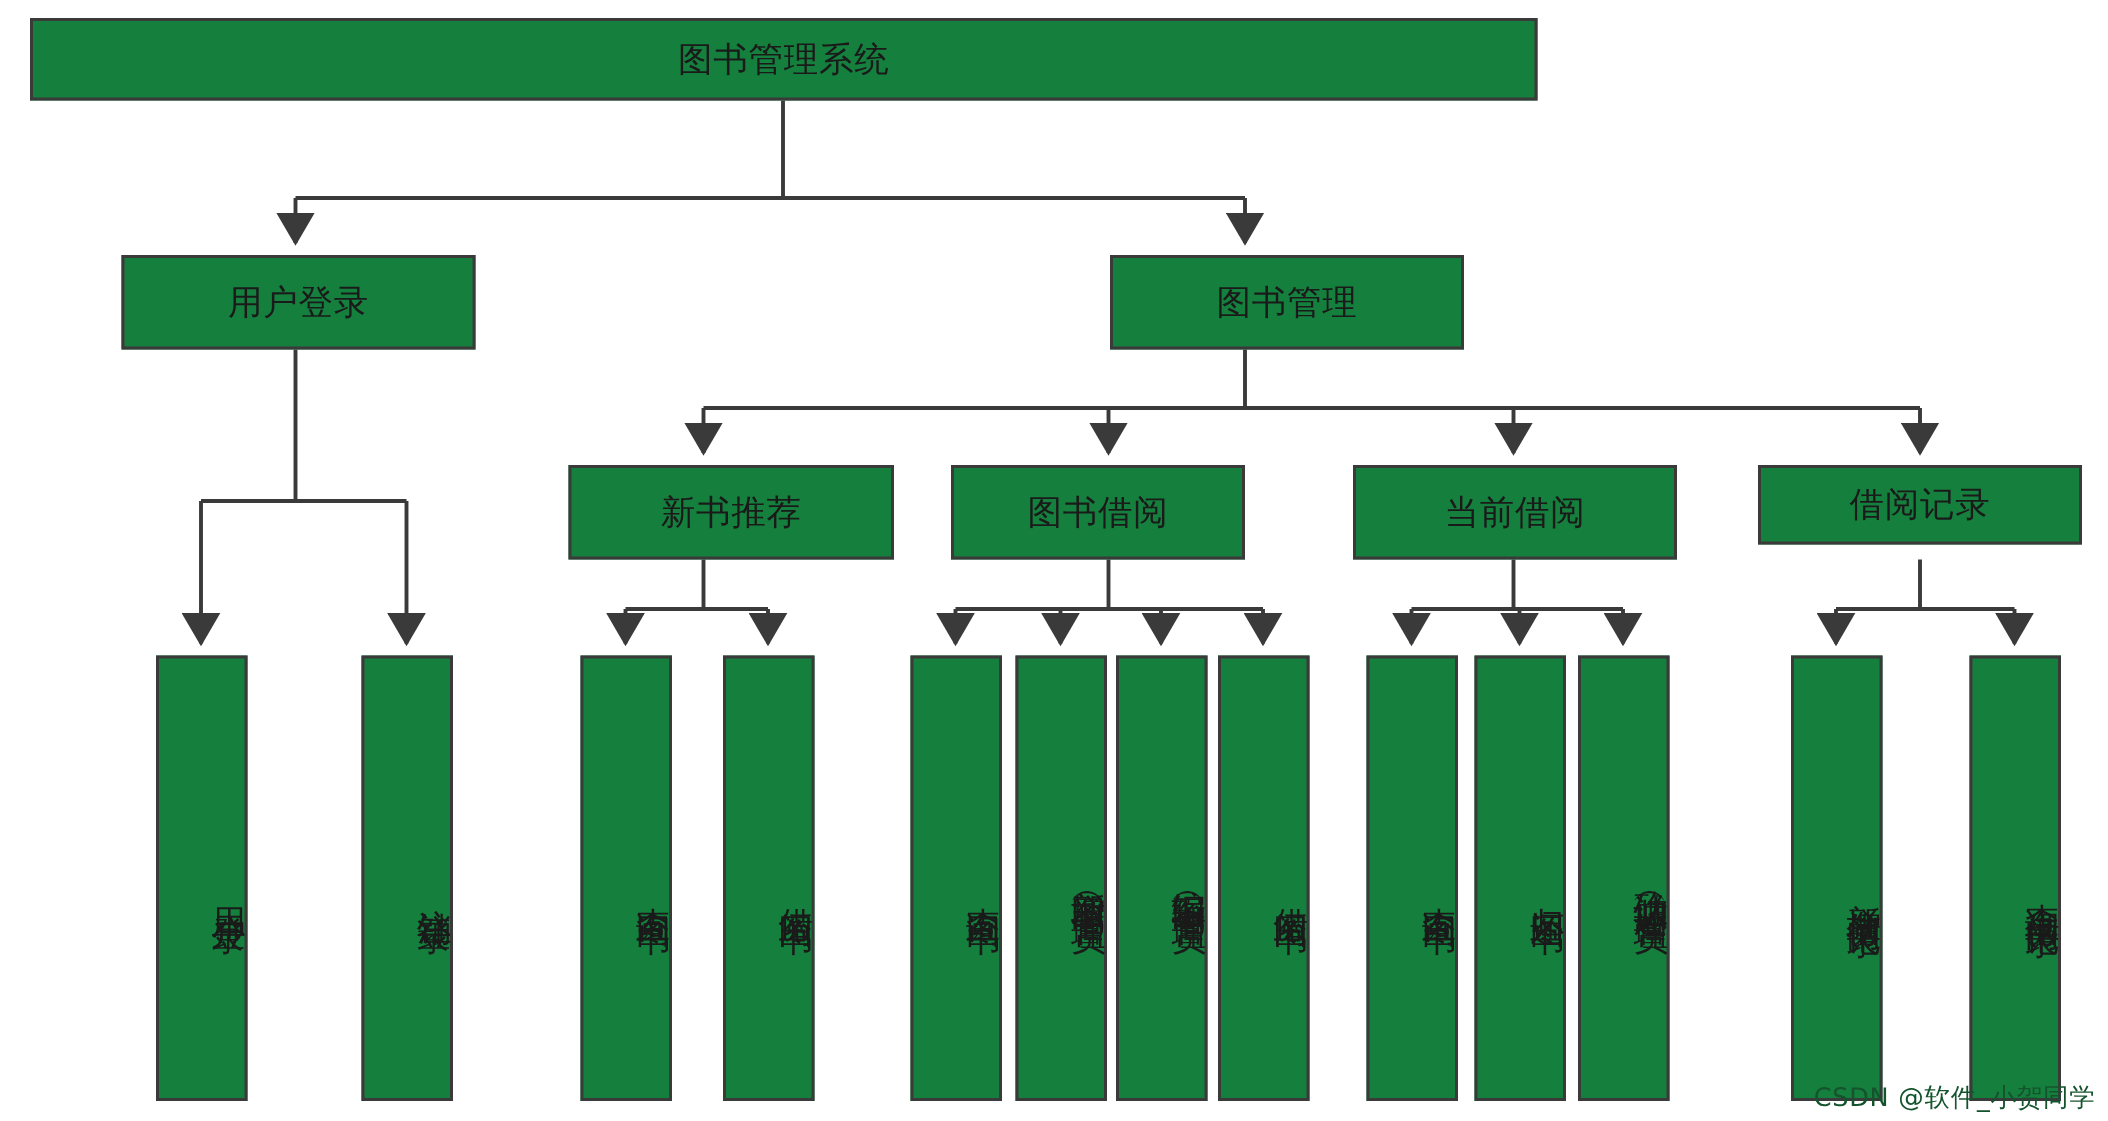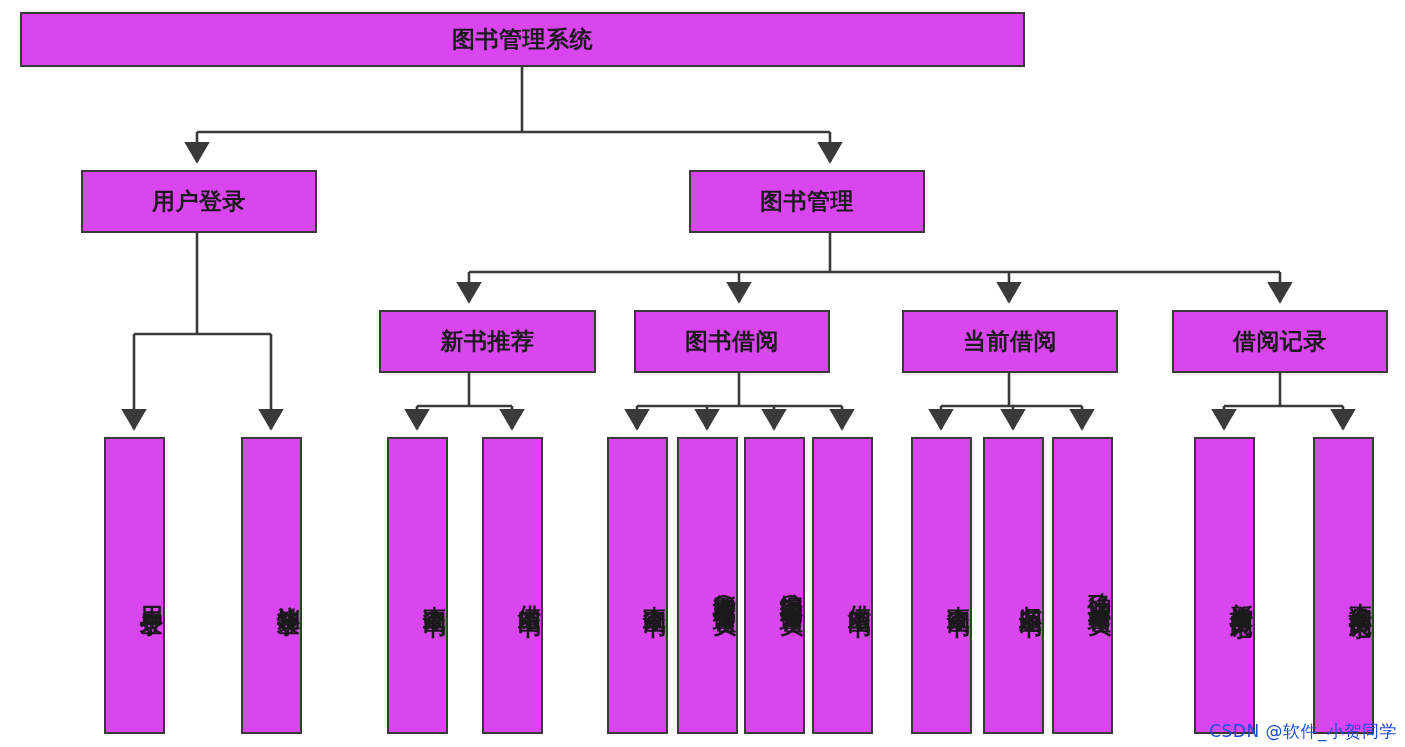--- a/index.html
+++ b/index.html
@@ -22,27 +22,26 @@
   svg.diagram {
     position: absolute;
     top: 0;
     left: 0;
     width: 1405px;
     height: 747px;
   }
   .node-box {
     position: absolute;
     box-sizing: border-box;
-    background: #d946ef;
+    background: #15803d;
     border: 2.5px solid #3a3a3a;
     display: flex;
     align-items: center;
     justify-content: center;
     color: #1a1a1a;
-    font-weight: bold;
   }
   .node-h {
     font-size: 23px;
     letter-spacing: 0.5px;
     white-space: nowrap;
   }
   .node-v {
     font-size: 23px;
     writing-mode: vertical-rl;
     text-orientation: upright;
@@ -51,21 +50,21 @@
     white-space: nowrap;
     align-items: flex-start;
     padding-top: 6px;
   }
   .node-v.pad-more { padding-top: 14px; }
   .watermark {
     position: absolute;
     right: 8px;
     bottom: 4px;
     font-size: 17px;
-    color: #1d4ed8;
+    color: #14532d;
     white-space: nowrap;
     letter-spacing: 0.5px;
   }
 </style>
 </head>
 <body>
 
 <div id="diagram-root">
 
   <svg class="diagram" viewBox="0 0 1405 747">
@@ -114,26 +113,26 @@
       <path d="M 1280 373 L 1280 406"></path>
       <path d="M 1224 406 L 1343 406"></path>
       <path d="M 1224 406 L 1224 429" marker-end="url(#arrow)"></path>
       <path d="M 1343 406 L 1343 429" marker-end="url(#arrow)"></path>
     </g>
   </svg>
 
   <div class="node-box node-h" style="left:20px; top:12px; width:1005px; height:55px;">图书管理系统</div>
 
   <div class="node-box node-h" style="left:81px; top:170px; width:236px; height:63px;">用户登录</div>
-  <div class="node-box node-h" style="left:689px; top:170px; width:236px; height:63px;">图书管理</div>
+  <div class="node-box node-h" style="left:740px; top:170px; width:236px; height:63px;">图书管理</div>
 
   <div class="node-box node-h" style="left:379px; top:310px; width:217px; height:63px;">新书推荐</div>
   <div class="node-box node-h" style="left:634px; top:310px; width:196px; height:63px;">图书借阅</div>
   <div class="node-box node-h" style="left:902px; top:310px; width:216px; height:63px;">当前借阅</div>
-  <div class="node-box node-h" style="left:1172px; top:310px; width:216px; height:63px;">借阅记录</div>
+  <div class="node-box node-h" style="left:1172px; top:310px; width:216px; height:53px;">借阅记录</div>
 
   <div class="node-box node-v pad-more" style="left:104px; top:437px; width:61px; height:297px;">用户登录</div>
   <div class="node-box node-v pad-more" style="left:241px; top:437px; width:61px; height:297px;">注销登录</div>
 
   <div class="node-box node-v pad-more" style="left:387px; top:437px; width:61px; height:297px;">查询图书</div>
   <div class="node-box node-v pad-more" style="left:482px; top:437px; width:61px; height:297px;">借阅图书</div>
 
   <div class="node-box node-v pad-more" style="left:607px; top:437px; width:61px; height:297px;">查询图书</div>
   <div class="node-box node-v" style="left:677px; top:437px; width:61px; height:297px;">新增图书（管理员）</div>
   <div class="node-box node-v" style="left:744px; top:437px; width:61px; height:297px;">编辑图书（管理员）</div>

